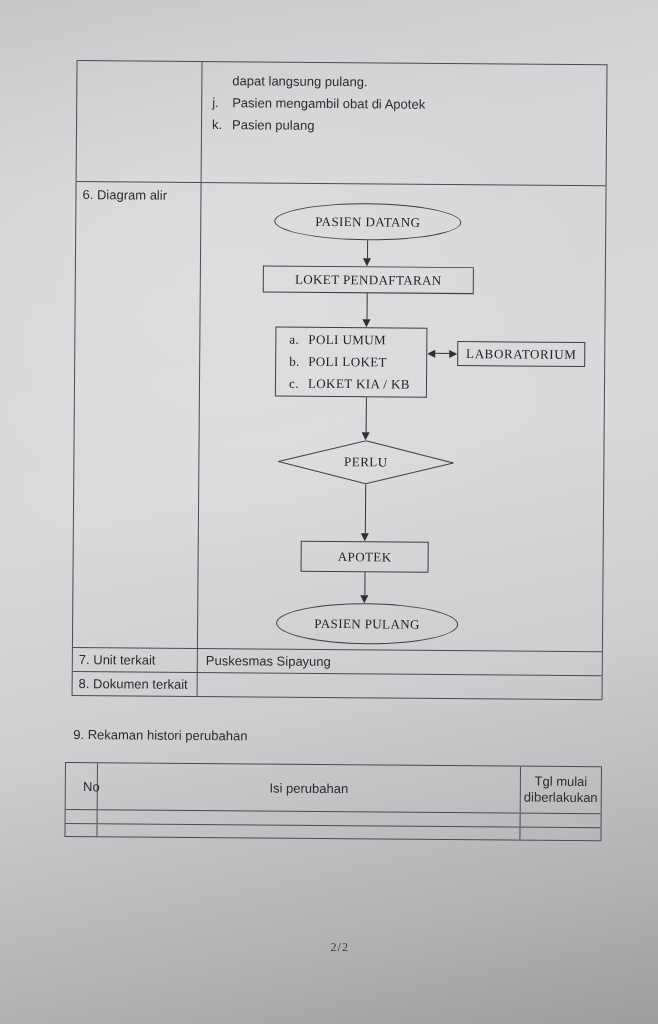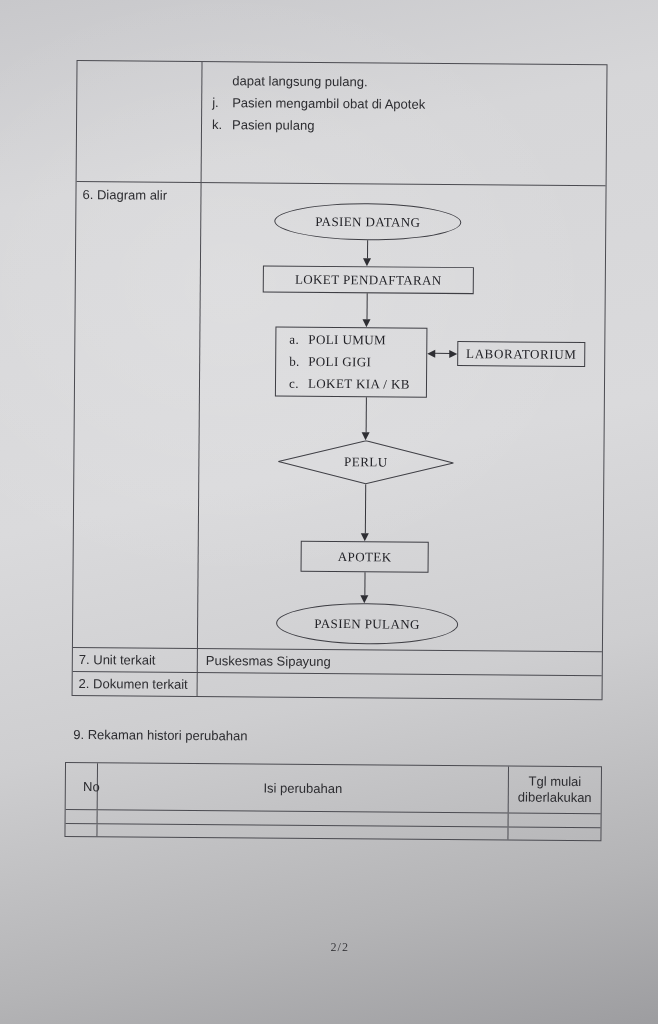--- a/index.html
+++ b/index.html
@@ -73,21 +73,21 @@
         border:1px solid #4b4b51; display:flex; flex-direction:column; }
   .t2 .row { display:flex; }
   .t2 .row + .row { border-top:1px solid #4b4b51; }
   .t2 .hrow { height:46px; }
   .t2 .erow1 { height:14px; }
   .t2 .erow2 { height:13px; }
   .c-no  { width:32px; flex-shrink:0; border-right:1px solid #4b4b51;
            display:flex; align-items:center; justify-content:center;padding-left:20px; }
   .c-isi { flex:1; border-right:1px solid #4b4b51;
            display:flex; align-items:center; justify-content:center; text-align:center; }
-  .c-tgl { width:92px; flex-shrink:0; display:flex; align-items:center;
+  .c-tgl { width:80px; flex-shrink:0; display:flex; align-items:center;
            justify-content:center; text-align:center; line-height:16px; padding:12px 4px; }
 
   .pnum { position:absolute; left:334px; top:940px; font-family:"Liberation Serif", serif;
           font-size:12px; letter-spacing:1px; color:#3a3a3e; }
 </style>
 </head>
 <body>
 
 <div class="page">
   <div class="content">
@@ -124,21 +124,21 @@
             <div class="vl vl2"></div>
             <div class="ah-down ad2"></div>
 
             <div class="shape fc-poli">
               <div class="li">
                 <span class="mk">a.</span>
                 <span>POLI UMUM</span>
               </div>
               <div class="li">
                 <span class="mk">b.</span>
-                <span>POLI GIGI</span>
+                <span>POLI LOKET</span>
               </div>
               <div class="li">
                 <span class="mk">c.</span>
                 <span>LOKET KIA / KB</span>
               </div>
             </div>
 
             <div class="hl"></div>
             <div class="ah-left"></div>
             <div class="ah-right"></div>
@@ -167,21 +167,21 @@
           </div>
         </div>
       </div>
 
       <div class="row r3">
         <div class="cl vc">7. Unit terkait</div>
         <div class="cr vc" style="padding-left:8px;">Puskesmas Sipayung</div>
       </div>
 
       <div class="row r4">
-        <div class="cl vc">2. Dokumen terkait</div>
+        <div class="cl vc">8. Dokumen terkait</div>
         <div class="cr vc" style="padding-left:8px;"></div>
       </div>
     </div>
 
     <div class="h9">9. Rekaman histori perubahan</div>
 
     <div class="t2">
       <div class="row hrow">
         <div class="c-no">No</div>
         <div class="c-isi">Isi perubahan</div>

